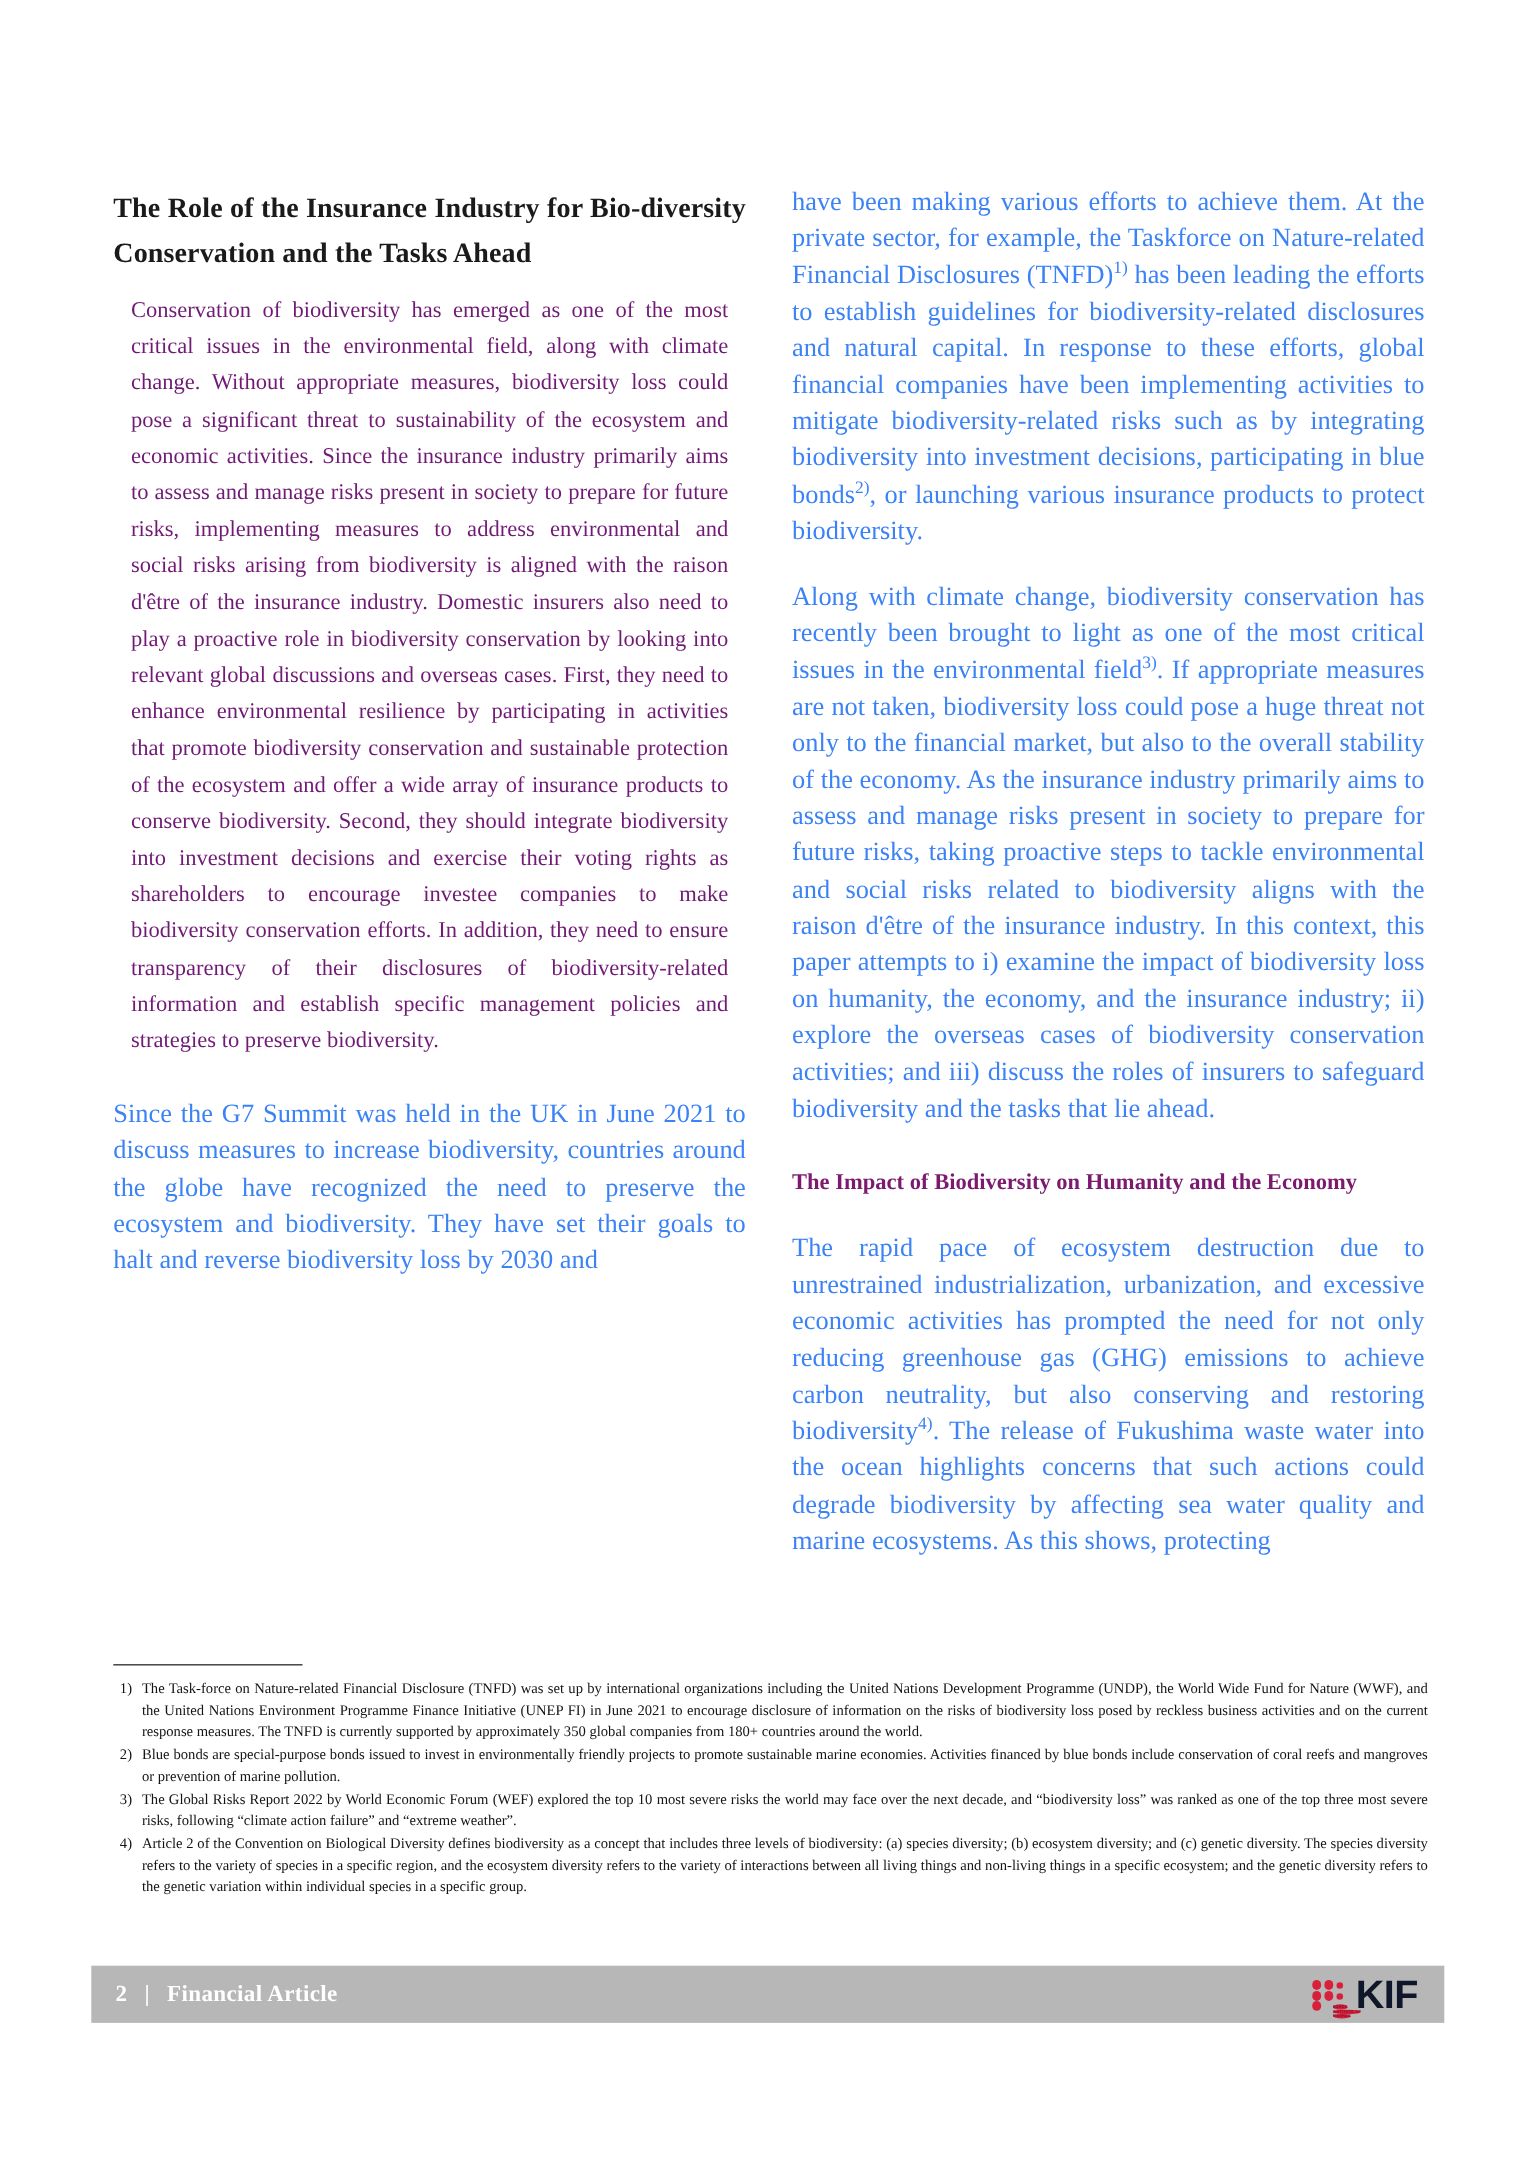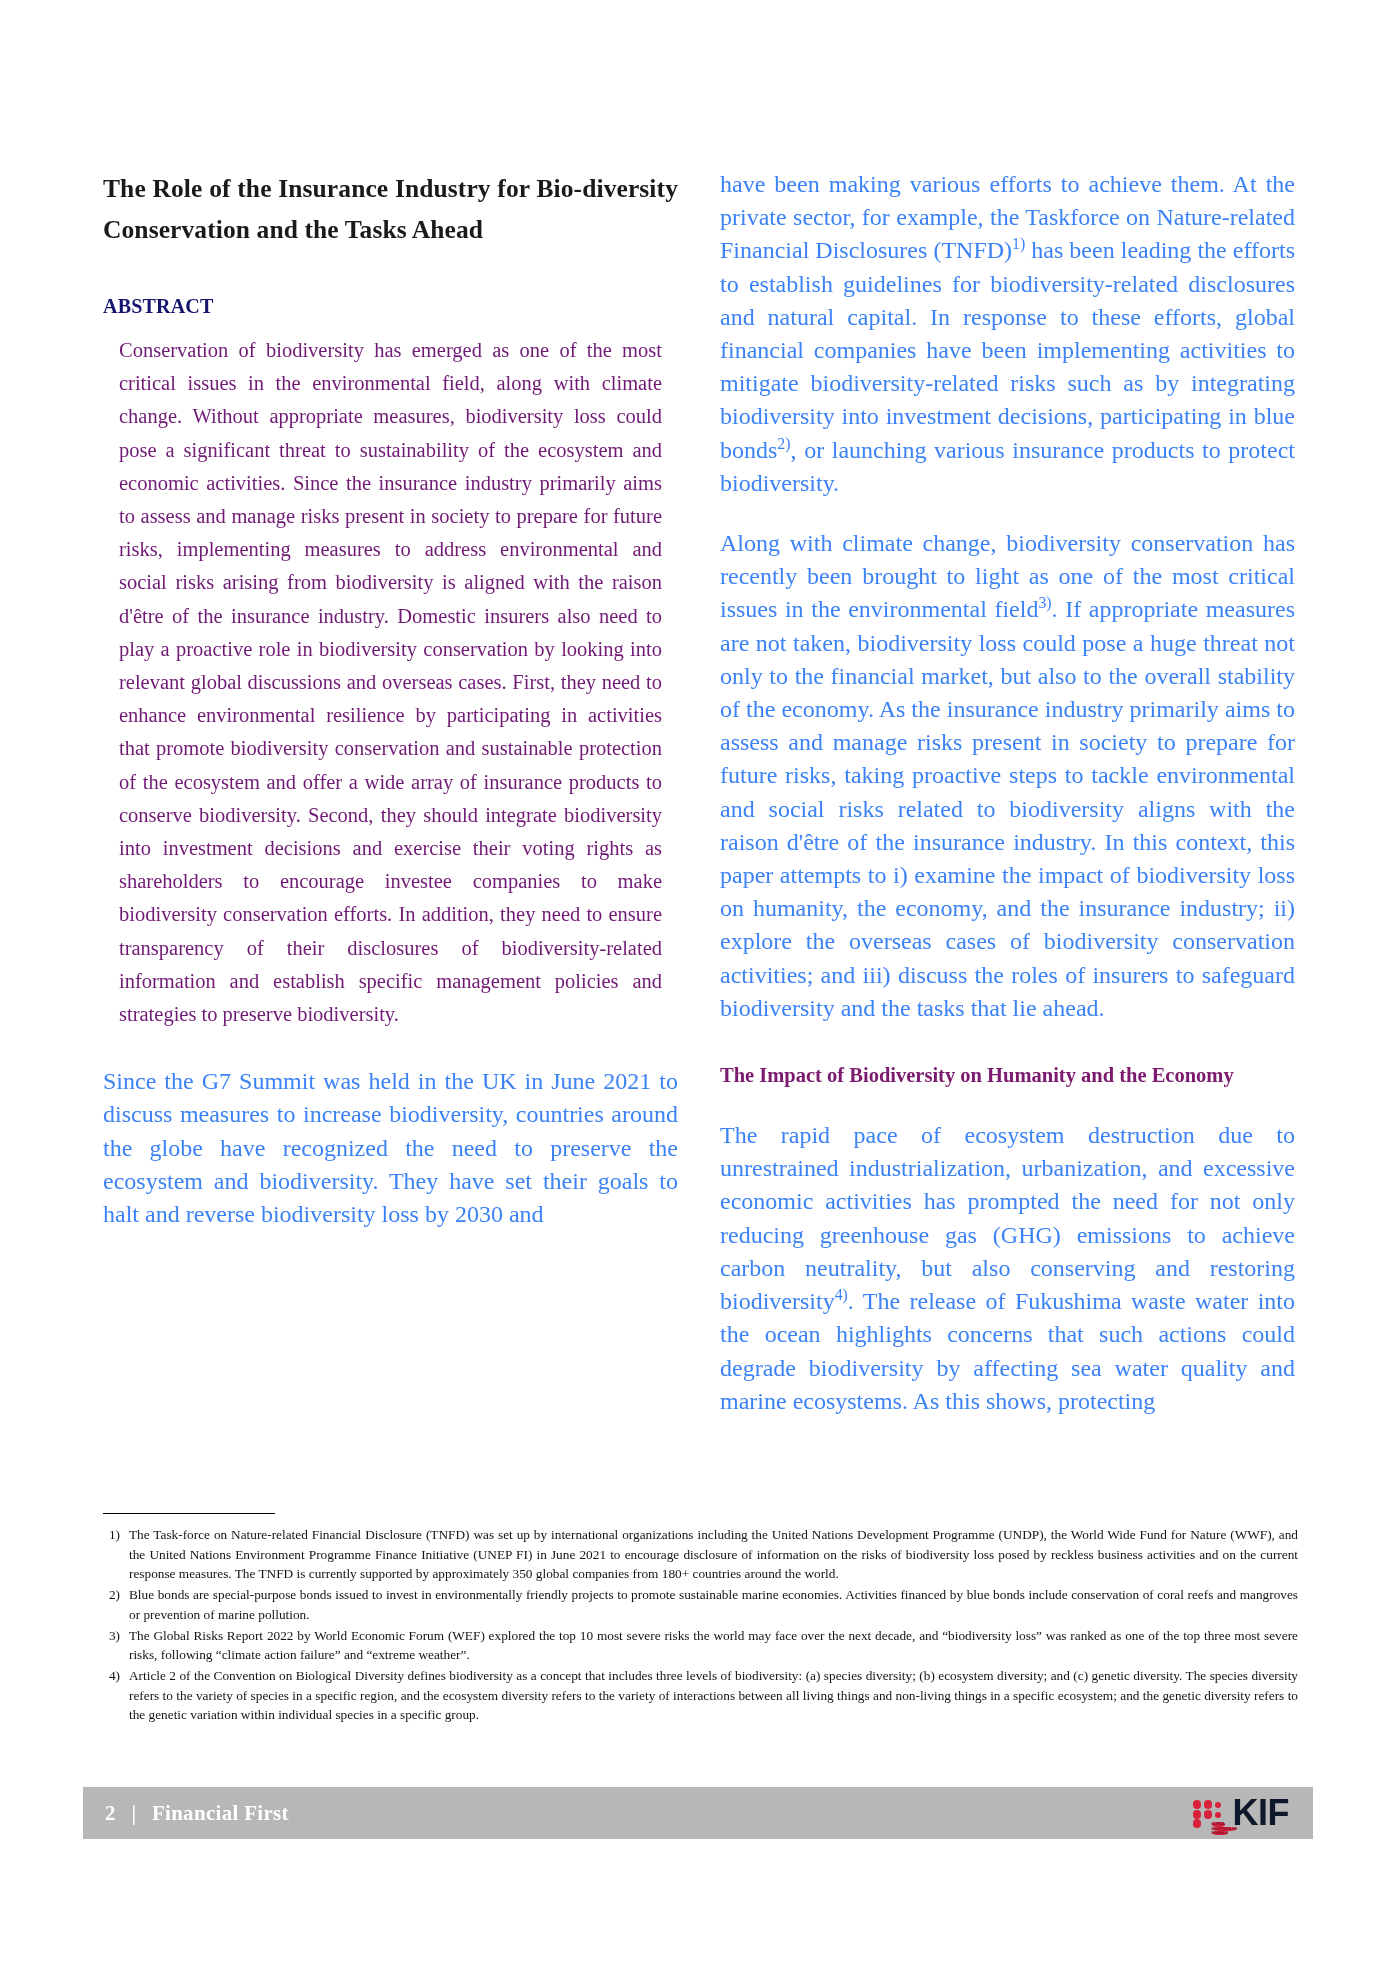--- a/index.html
+++ b/index.html
@@ -223,21 +223,20 @@
 </head>
 <body>
 
 <div class="page">
 
 
   <div class="body-cols">
 
     <div class="col col-left">
       <h1 class="article-title">The Role of the Insurance Industry for Bio-diversity Conservation and the Tasks Ahead</h1>
-      <div class="abstract-head">ABSTRACT</div>
       <p class="abstract-body">Conservation of biodiversity has emerged as one of the most critical issues in the environmental field, along with climate change. Without appropriate measures, biodiversity loss could pose a significant threat to sustainability of the ecosystem and economic activities. Since the insurance industry primarily aims to assess and manage risks present in society to prepare for future risks, implementing measures to address environmental and social risks arising from biodiversity is aligned with the raison d'être of the insurance industry. Domestic insurers also need to play a proactive role in biodiversity conservation by looking into relevant global discussions and overseas cases. First, they need to enhance environmental resilience by participating in activities that promote biodiversity conservation and sustainable protection of the ecosystem and offer a wide array of insurance products to conserve biodiversity. Second, they should integrate biodiversity into investment decisions and exercise their voting rights as shareholders to encourage investee companies to make biodiversity conservation efforts. In addition, they need to ensure transparency of their disclosures of biodiversity-related information and establish specific management policies and strategies to preserve biodiversity.</p>
       <p class="para para-first para-tight">Since the G7 Summit was held in the UK in June 2021 to discuss measures to increase biodiversity, countries around the globe have recognized the need to preserve the ecosystem and biodiversity. They have set their goals to halt and reverse biodiversity loss by 2030 and</p>
     </div>
 
     <div class="col col-right">
       <p class="para"><span>have been making various efforts to achieve them. At the private sector, for example, the Taskforce on Nature-related Financial Disclosures (TNFD)</span><sup>1)</sup><span> has been leading the efforts to establish guidelines for biodiversity-related disclosures and natural capital. In response to these efforts, global financial companies have been implementing activities to mitigate biodiversity-related risks such as by integrating biodiversity into investment decisions, participating in blue bonds</span><sup>2)</sup><span>, or launching various insurance products to protect biodiversity.</span></p>
 
       <p class="para"><span>Along with climate change, biodiversity conservation has recently been brought to light as one of the most critical issues in the environmental field</span><sup>3)</sup><span>. If appropriate measures are not taken, biodiversity loss could pose a huge threat not only to the financial market, but also to the overall stability of the economy. As the insurance industry primarily aims to assess and manage risks present in society to prepare for future risks, taking proactive steps to tackle environmental and social risks related to biodiversity aligns with the raison d'être of the insurance industry. In this context, this paper attempts to i) examine the impact of biodiversity loss on humanity, the economy, and the insurance industry; ii) explore the overseas cases of biodiversity conservation activities; and iii) discuss the roles of insurers to safeguard biodiversity and the tasks that lie ahead.</span></p>
 
       <h2 class="section-head">The Impact of Biodiversity on Humanity and the Economy</h2>
@@ -264,21 +263,21 @@
     <div class="fn">
       <div class="fn-num">4)</div>
       <div class="fn-text">Article 2 of the Convention on Biological Diversity defines biodiversity as a concept that includes three levels of biodiversity: (a) species diversity; (b) ecosystem diversity; and (c) genetic diversity. The species diversity refers to the variety of species in a specific region, and the ecosystem diversity refers to the variety of interactions between all living things and non-living things in a specific ecosystem; and the genetic diversity refers to the genetic variation within individual species in a specific group.</div>
     </div>
   </div>
 
   <div class="footer-bar">
     <div class="footer-label">
       <span>2</span>
       <span style="padding:0 10px;">|</span>
-      <span>Financial First</span>
+      <span>Financial Article</span>
     </div>
 
     <div class="footer-logo">
       <div class="logo-dots">
         <span class="d-lg" style="left:0px;  top:2px;"></span>
         <span class="d-lg" style="left:11px; top:2px;"></span>
         <span class="d-sm" style="left:22px; top:3.5px;"></span>
         <span class="d-lg" style="left:0px;  top:12px;"></span>
         <span class="d-lg" style="left:11px; top:12px;"></span>
         <span class="d-sm" style="left:22px; top:13.5px;"></span>

